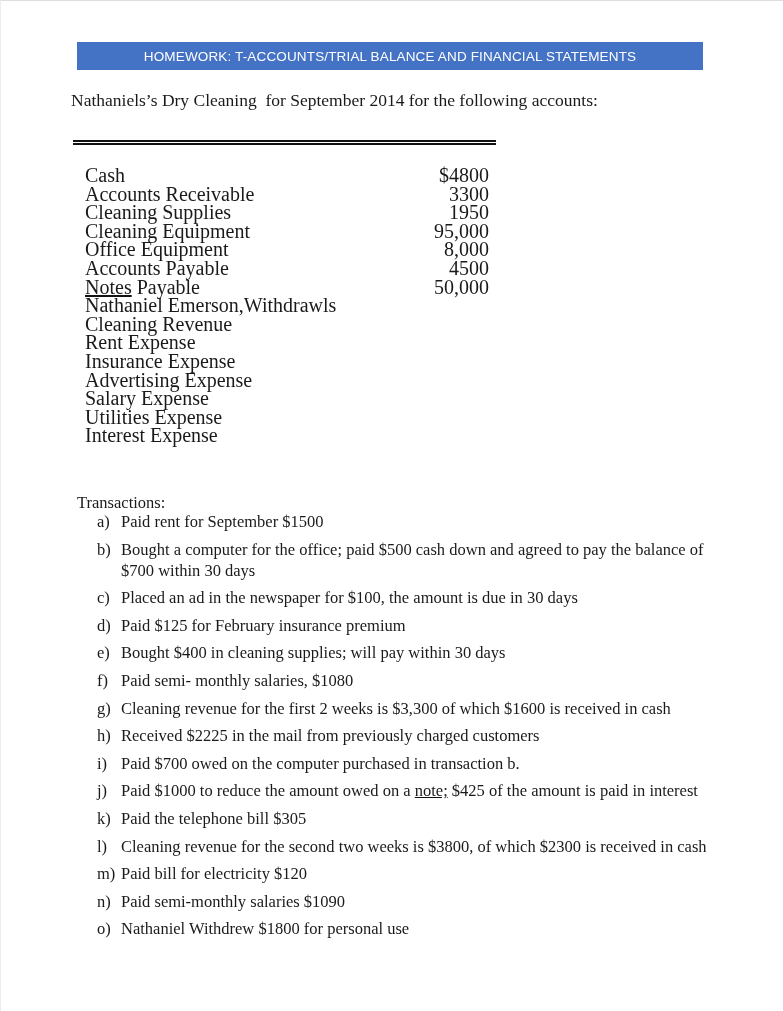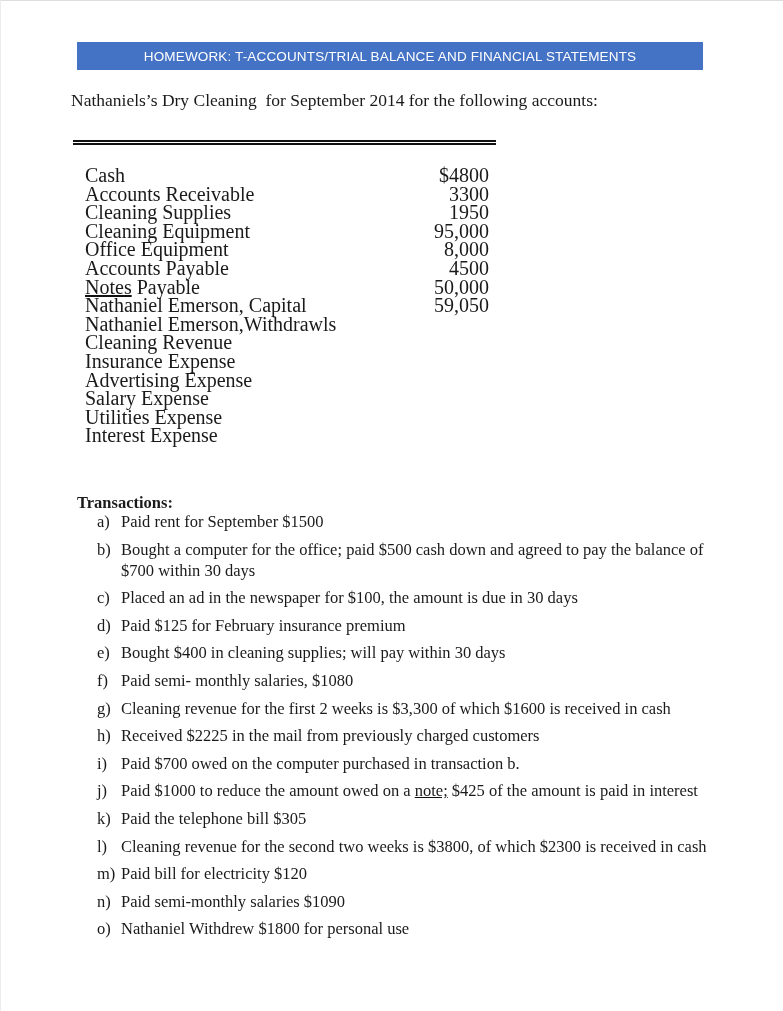--- a/index.html
+++ b/index.html
@@ -96,21 +96,21 @@
     text-align: right;
     white-space: pre;
   }
 
   
   .transactions-heading {
     position: absolute;
     left: 76px;
     top: 492px;
     font-size: 16.5px;
-    font-weight: bold;
+    font-weight: normal;
     white-space: pre;
   }
   .transactions {
     position: absolute;
     left: 96px;
     top: 510px;
     width: 614px;
   }
   .txn-row {
     display: flex;
@@ -147,23 +147,23 @@
   <div class="rule"></div>
 
   <div class="accounts">
       <div class="account-row"><span class="account-name">Cash</span><span class="account-value">$4800</span></div>
       <div class="account-row"><span class="account-name">Accounts Receivable</span><span class="account-value">3300</span></div>
       <div class="account-row"><span class="account-name">Cleaning Supplies</span><span class="account-value">1950</span></div>
       <div class="account-row"><span class="account-name">Cleaning Equipment</span><span class="account-value">95,000</span></div>
       <div class="account-row"><span class="account-name">Office Equipment</span><span class="account-value">8,000</span></div>
       <div class="account-row"><span class="account-name">Accounts Payable</span><span class="account-value">4500</span></div>
       <div class="account-row"><span class="account-name"><span class="flagged">Notes</span> Payable</span><span class="account-value">50,000</span></div>
-      <div class="account-row"><span class="account-name">Nathaniel Emerson, Capital</span><span class="account-value">59,050</span></div>
       <div class="account-row"><span class="account-name">Nathaniel Emerson,Withdrawls</span><span class="account-value"></span></div>
       <div class="account-row"><span class="account-name">Cleaning Revenue</span><span class="account-value"></span></div>
+      <div class="account-row"><span class="account-name">Rent Expense</span><span class="account-value"></span></div>
       <div class="account-row"><span class="account-name">Insurance Expense</span><span class="account-value"></span></div>
       <div class="account-row"><span class="account-name">Advertising Expense</span><span class="account-value"></span></div>
       <div class="account-row"><span class="account-name">Salary Expense</span><span class="account-value"></span></div>
       <div class="account-row"><span class="account-name">Utilities Expense</span><span class="account-value"></span></div>
       <div class="account-row"><span class="account-name">Interest Expense</span><span class="account-value"></span></div>
     </div>
 
   <div class="transactions-heading">Transactions:</div>
 
   <div class="transactions">

